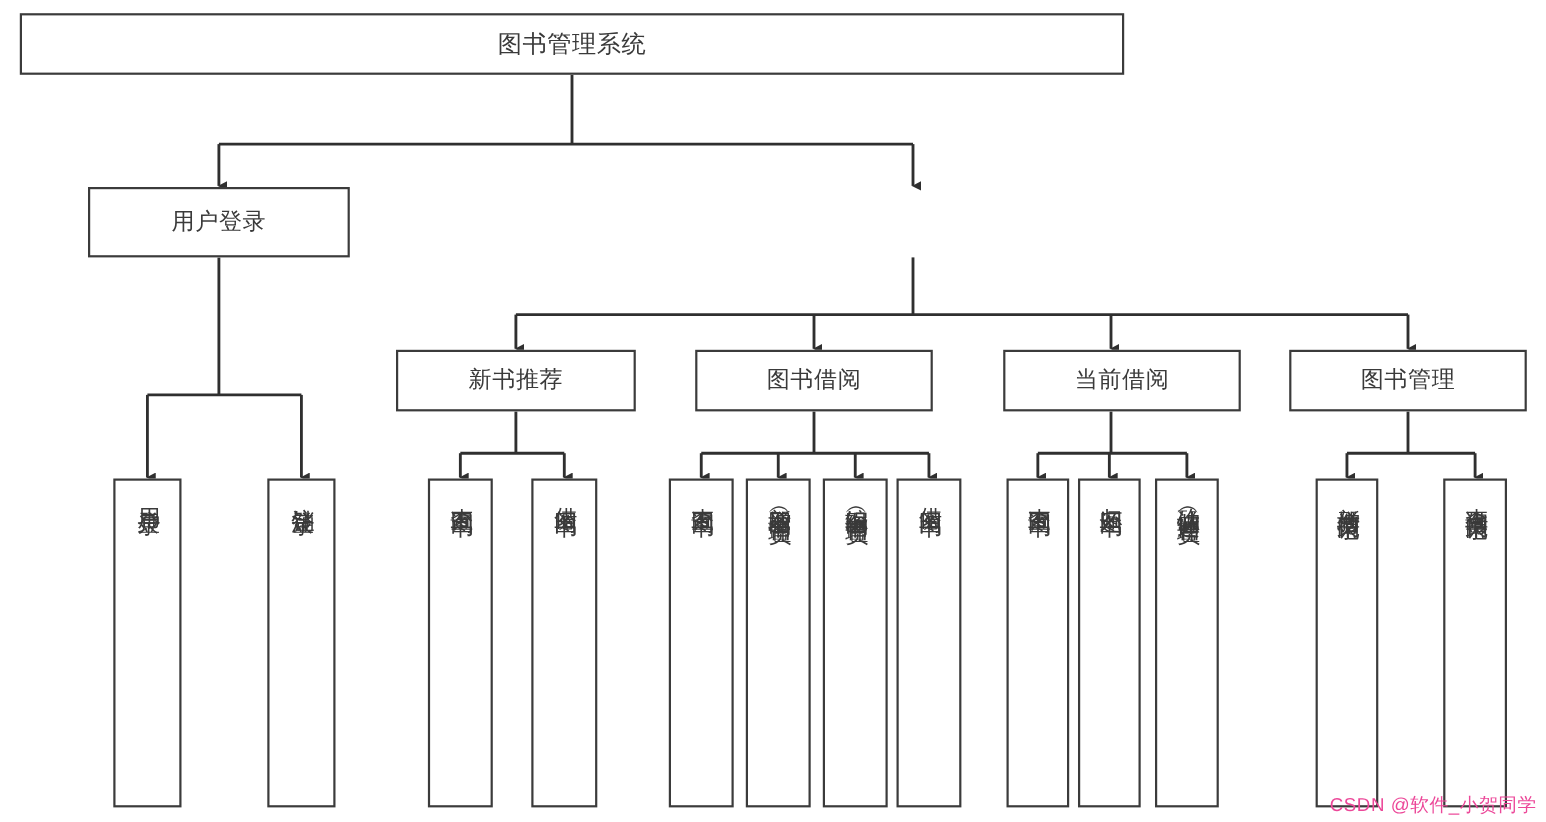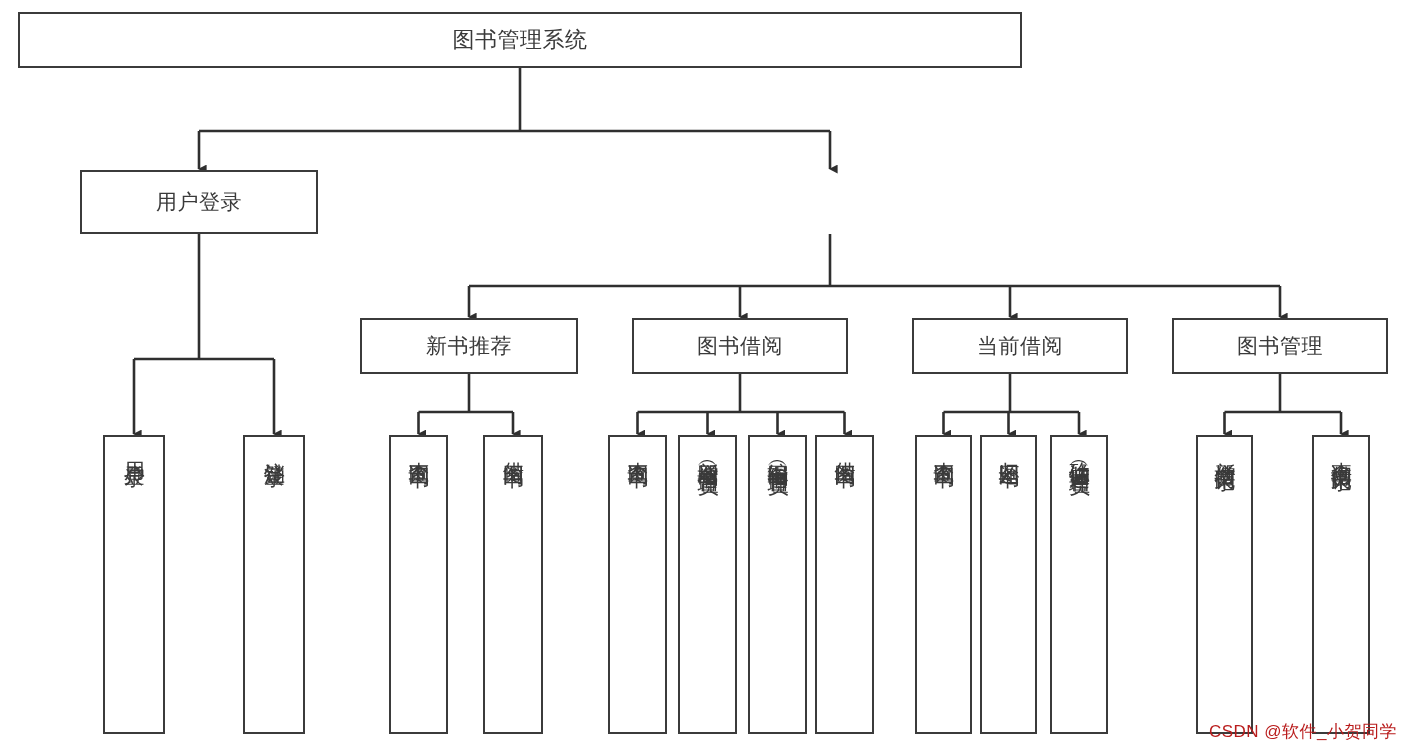--- a/index.html
+++ b/index.html
@@ -63,21 +63,21 @@
     font-size: 21px;
     line-height: 1.28;
     letter-spacing: 2px;
     max-height: 100%;
   }
   #watermark {
     position: absolute;
     right: 8px;
     bottom: 4px;
     font-size: 17px;
-    color: #b91c1c;
+    color: #ec4899;
     white-space: nowrap;
     letter-spacing: 0.5px;
     font-family: "Liberation Sans", "DejaVu Sans", sans-serif;
   }
 </style>
 </head>
 <body>
 
 <div id="diagram-root">
 

